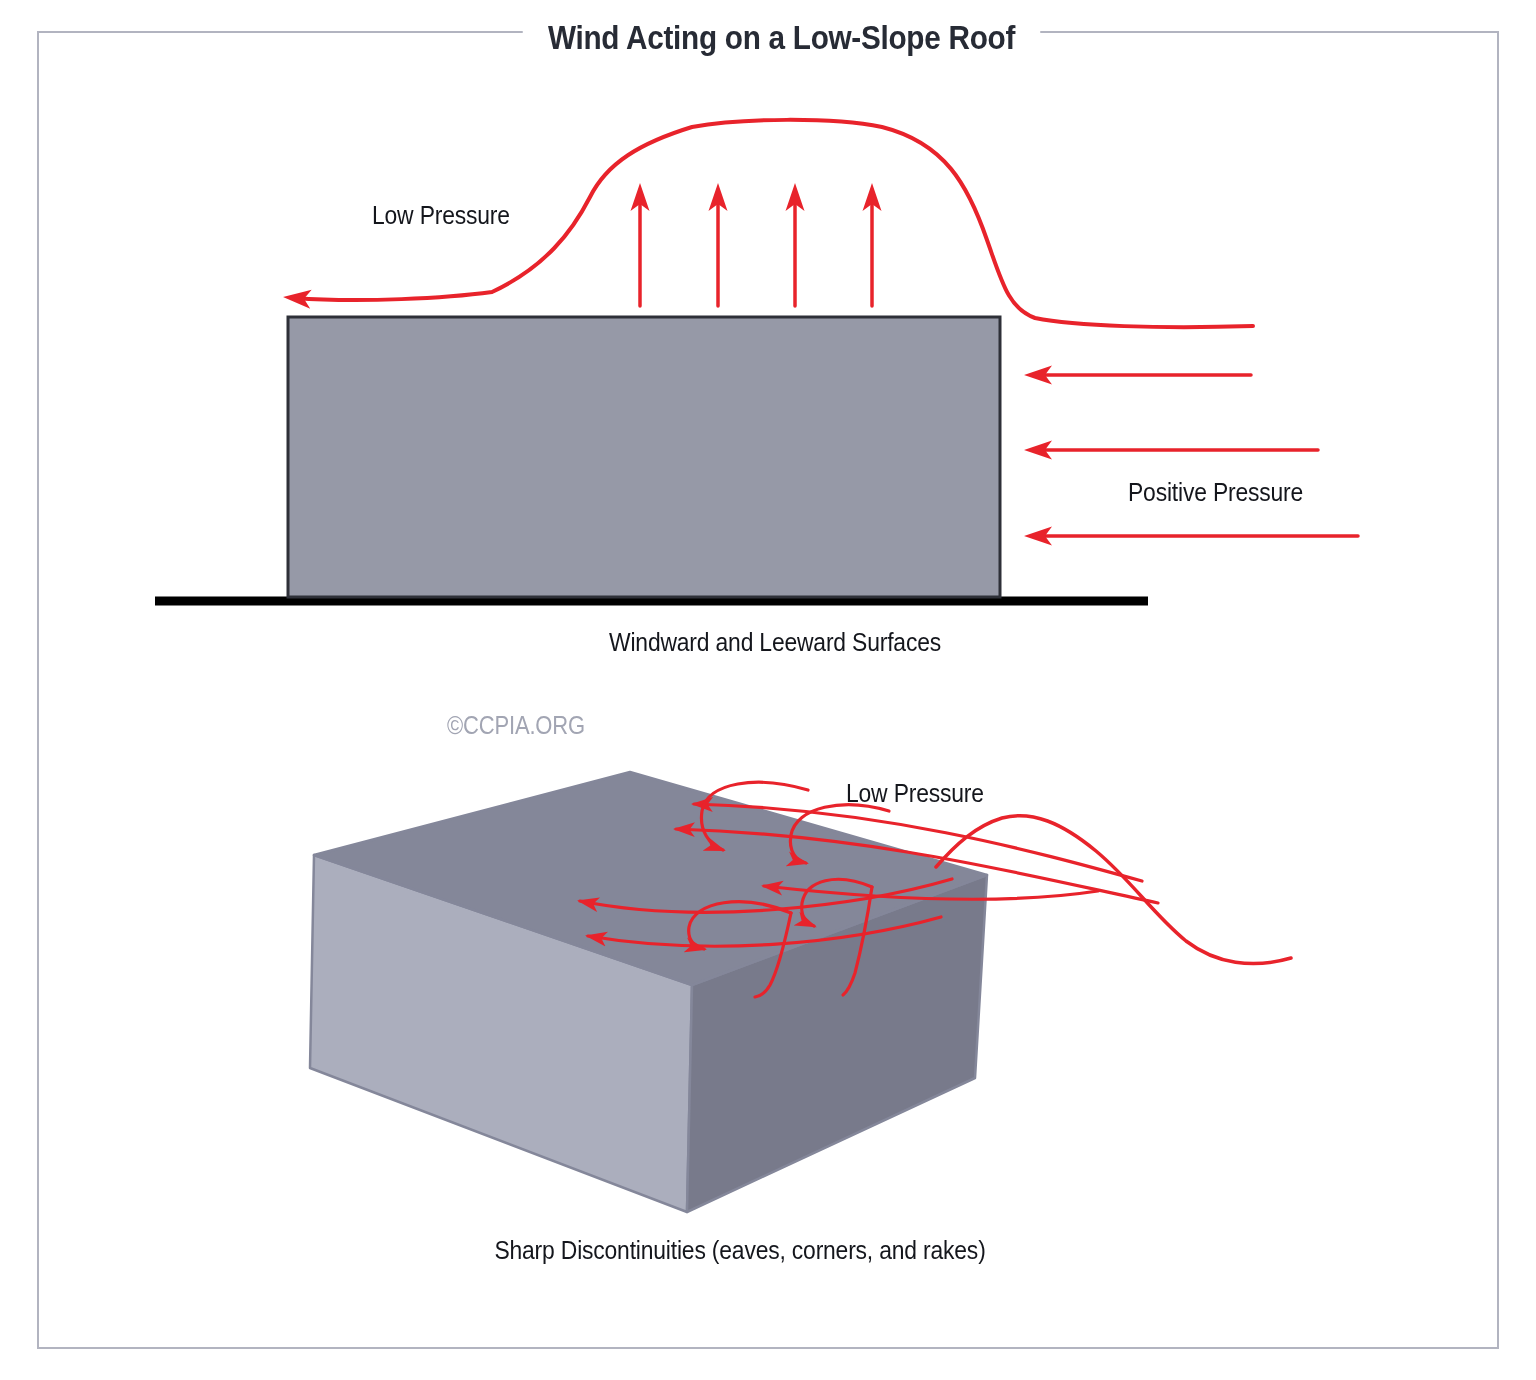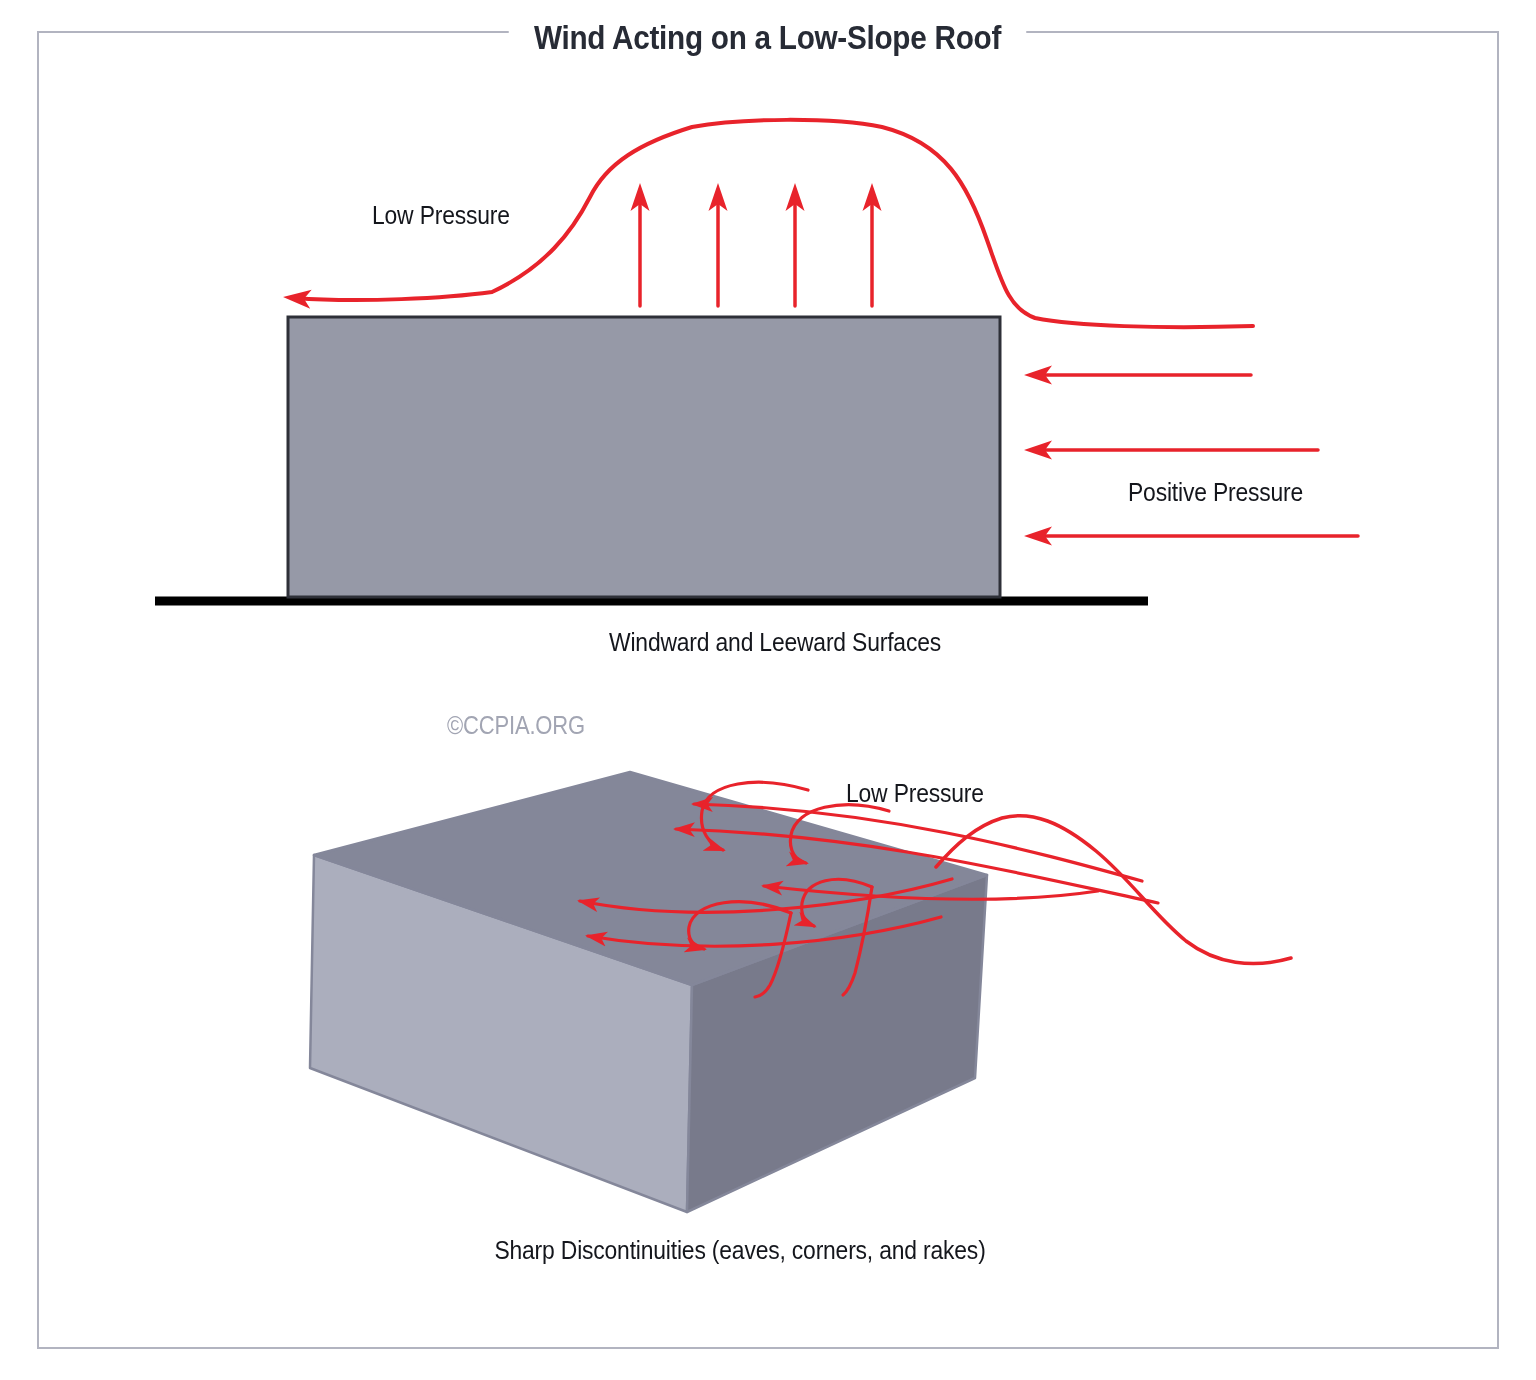--- a/index.html
+++ b/index.html
@@ -26,21 +26,21 @@
   .lbl{
     position:absolute;z-index:3;color:var(--label);font-size:26px;line-height:1.05;
     white-space:nowrap;transform:scaleX(.88);transform-origin:left top;letter-spacing:-.2px;
   }
   .cap{
     position:absolute;z-index:3;color:var(--label);font-size:26px;line-height:1.05;
     text-align:center;white-space:nowrap;transform:scaleX(.88);transform-origin:center top;letter-spacing:-.2px;
   }
   #watermark{color:var(--watermark-color);font-size:25px;}
   #title-row{
-    position:absolute;left:38px;top:17px;width:1459px;text-align:center;z-index:4;
+    position:absolute;left:38px;top:17px;width:1459px;text-align:center;z-index:4;padding-left:14px;
   }
   #title-row .title-text{
     display:inline-block;background:#ffffff;padding:0 28px;
     color:var(--title-color);font-size:33px;font-weight:700;letter-spacing:-.3px;
     transform:scaleX(.9);transform-origin:center top;line-height:1.25;
   }
 </style>
 </head>
 <body>
 

